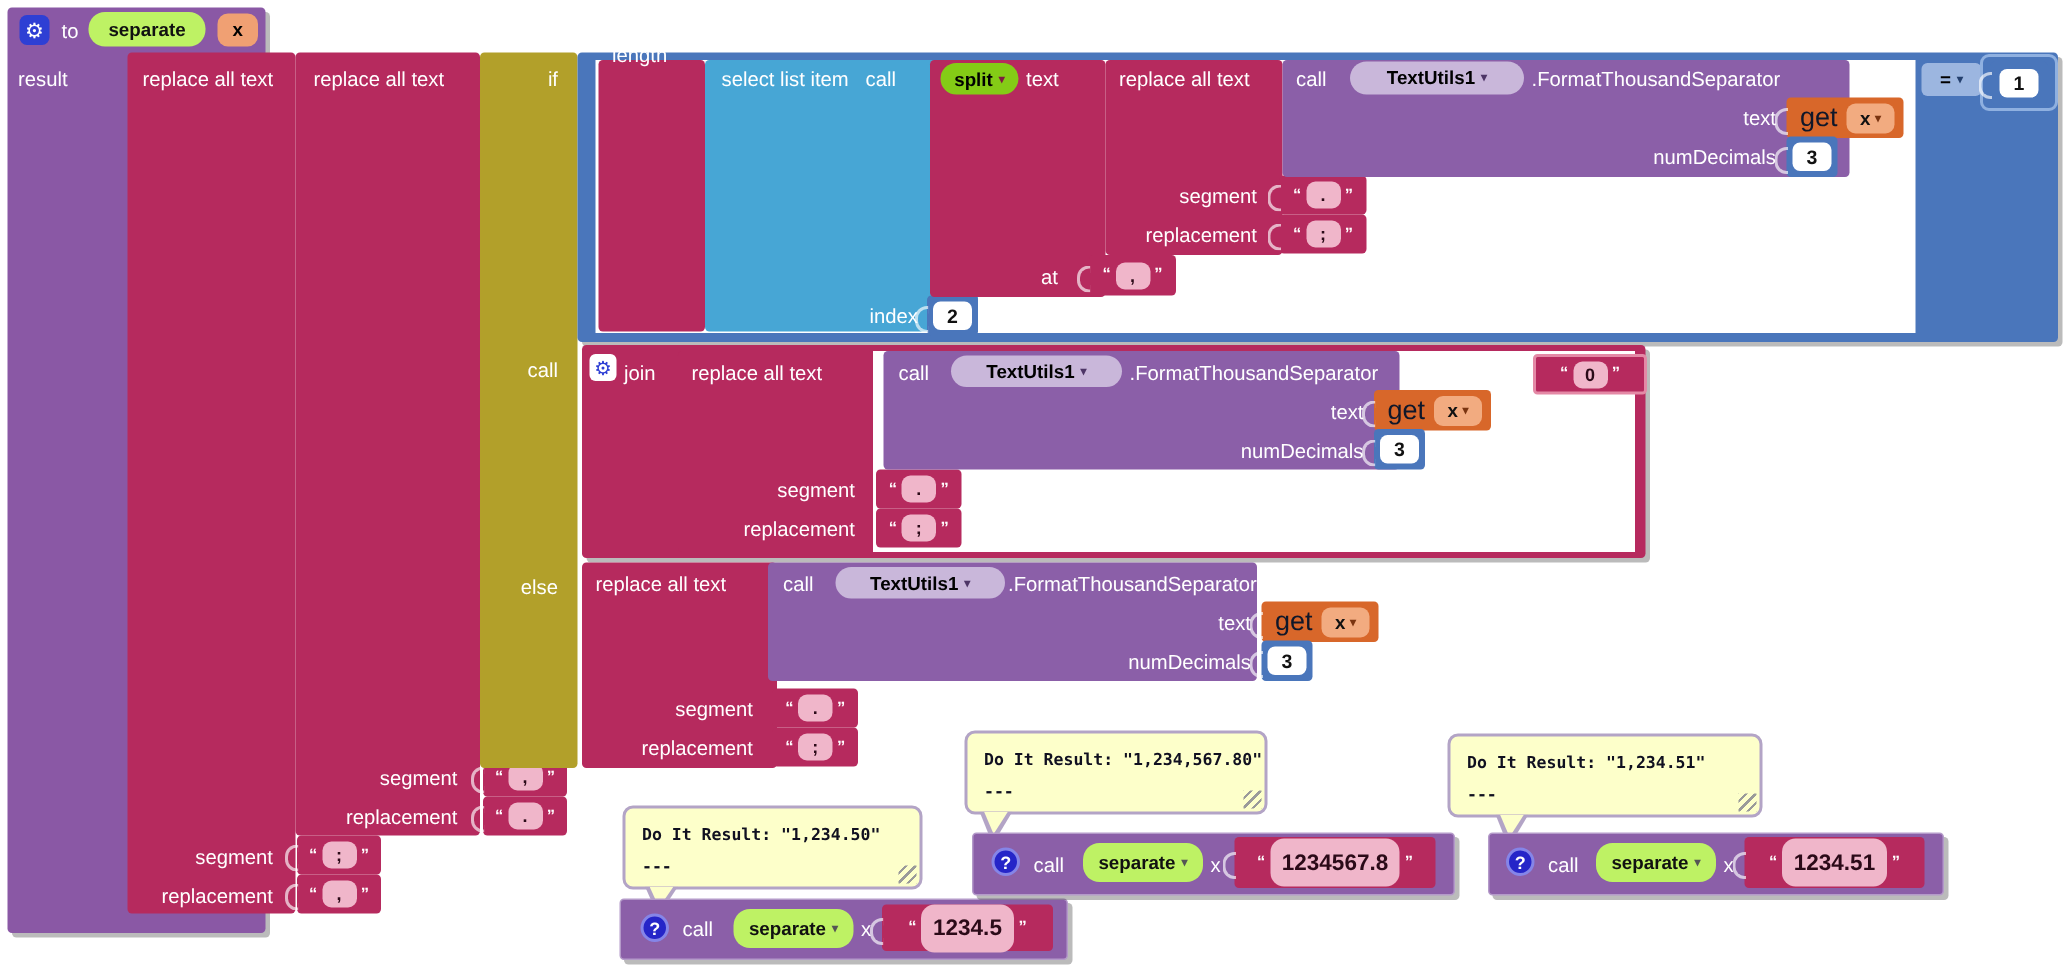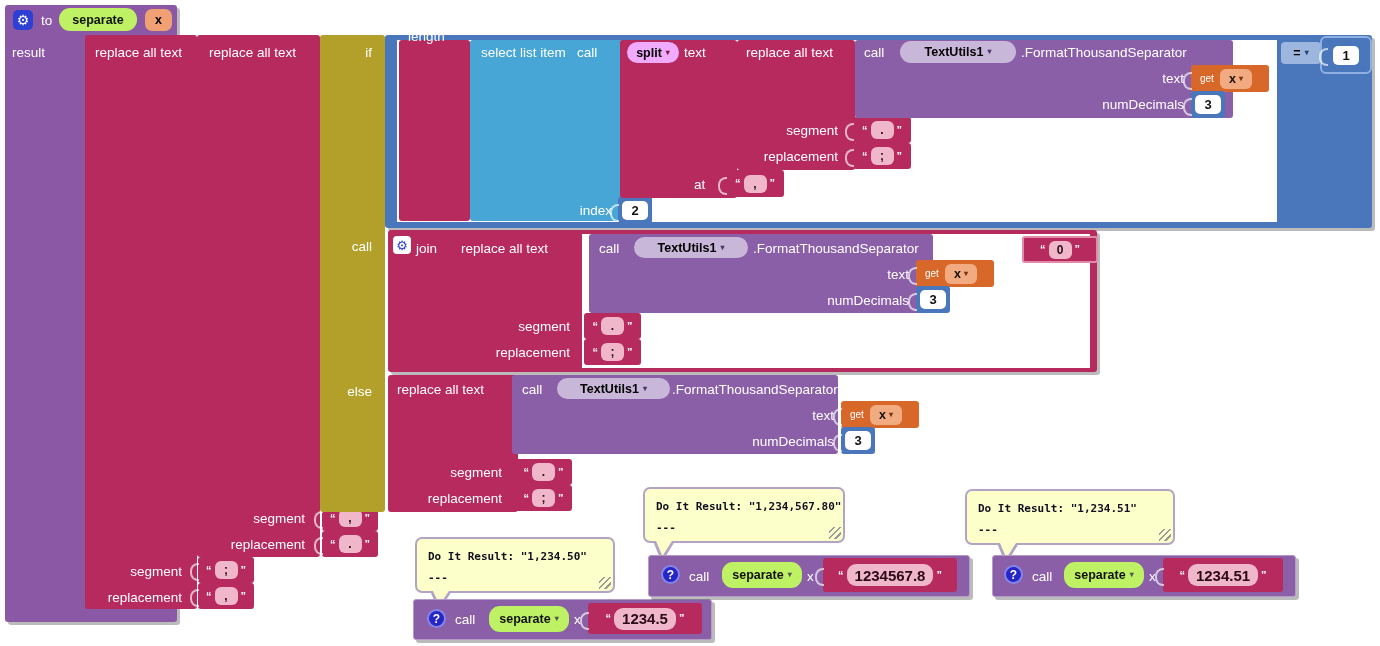--- a/index.html
+++ b/index.html
@@ -13,37 +13,37 @@
   .blue{background:#4a76bb}
   .cyan{background:#47a6d5}
   .whole{position:absolute;background:#fff}
   .shadow{box-shadow:3px 3px 0 rgba(60,60,60,.35)}
   .lbl{position:absolute;color:#fff;font-size:13.5px;line-height:17px;white-space:nowrap}
   .r{text-align:right}
   .pill{position:absolute;display:flex;align-items:center;justify-content:center;gap:4px;
         border-radius:11px;color:#000;font-size:12.5px;font-weight:700;box-sizing:border-box}
   .arw{font-size:8px;line-height:1}
   .graypill{background:#bef264;color:#111}
-  .pinkpill{background:#f0abfc}
+  .pinkpill{background:#84cc16}
   .lavpill{background:#c9b7da}
   .bluepill{background:#9cb6e0;border-radius:4px}
   .strblk{position:absolute;background:#b62a5e;border-radius:3px;display:flex;align-items:center;
           justify-content:center;gap:3px;color:#fff;box-sizing:border-box}
   .q{font-size:11px;font-weight:700;color:#fff;line-height:1}
   .sfield{background:#f0b6ca;border-radius:6px;color:#2b0a18;font-weight:700;font-size:12px;
           display:flex;align-items:center;justify-content:center;min-width:17px;height:18px;padding:0 3px}
-  .bigf{font-size:15px;height:22px;border-radius:9px;padding:0 8px}
+  .bigf{font-size:15px;height:32px;border-radius:9px;padding:0 8px}
   .numblk{position:absolute;background:#4a76bb;border-radius:3px;display:flex;align-items:center;justify-content:center}
   .nfield{background:#fff;border-radius:5px;color:#111;font-weight:700;font-size:13px;min-width:20px;
           height:19px;display:flex;align-items:center;justify-content:center;padding:0 3px}
   .plug::before{content:"";position:absolute;left:-8px;top:50%;margin-top:-7px;width:7px;height:14px;
           border:2px solid rgba(255,255,255,.65);border-right:none;border-radius:8px 0 0 8px}
   .getblk{position:absolute;background:#d8672a;border-radius:3px;display:flex;align-items:center;
           gap:6px;padding-left:9px;box-sizing:border-box}
-  .flbl{color:#ffffff;font-size:10px}
+  .flbl{color:#0f172a;font-size:18px}
   .opill{background:#f2ab80;border-radius:6px;width:32px;height:20px;display:flex;align-items:center;
          justify-content:center;gap:3px;color:#111;font-size:12.5px;font-weight:700}
   .gear{position:absolute;display:flex;align-items:center;justify-content:center;box-sizing:border-box}
   .balloon{position:absolute;background:#fdffca;border:2px solid #b3a4c6;border-radius:7px;
            color:#101020;font-family:"DejaVu Sans Mono",monospace;font-size:11px;font-weight:700;
            padding:8px 11px;line-height:1.9;box-sizing:border-box;white-space:nowrap}
   .tailo{position:absolute;background:#b3a4c6;clip-path:polygon(0 0,100% 0,40% 100%)}
   .taili{position:absolute;background:#fdffca;clip-path:polygon(0 0,100% 0,40% 100%)}
   .rsz{position:absolute;right:2px;bottom:2px;width:12px;height:12px;
        background:repeating-linear-gradient(135deg,transparent 0 3px,#9a9a9a 3px 4.5px)}

